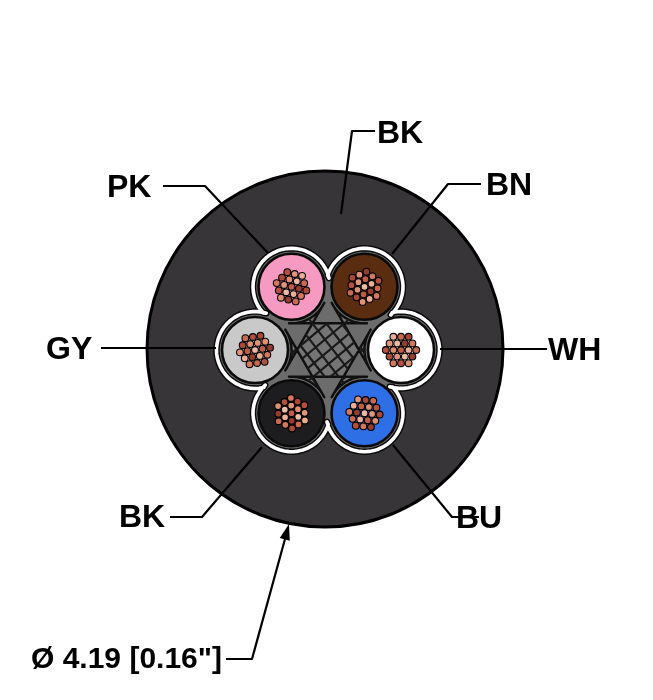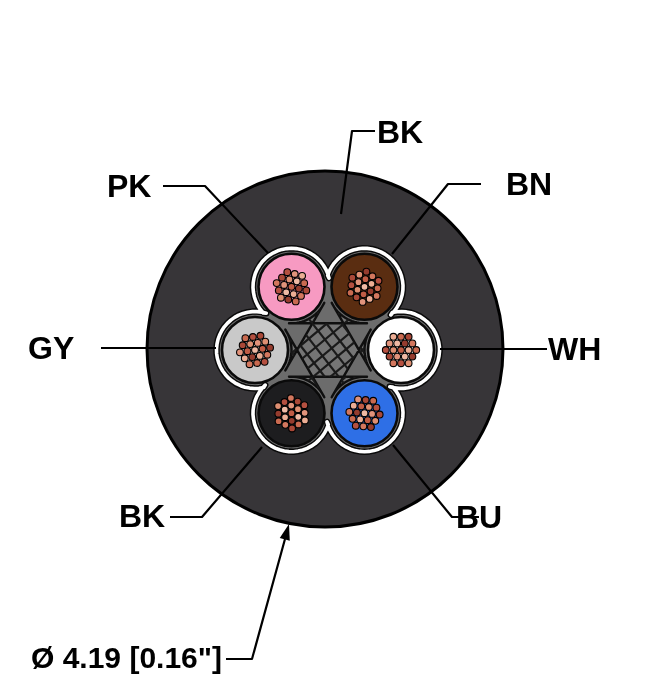--- a/index.html
+++ b/index.html
@@ -197,23 +197,23 @@
         <polyline points="479,517 452,517 393,445" fill="none" stroke="#000000" stroke-width="2.2" stroke-linejoin="round"></polyline>
         <polyline points="226,659 252,659 285,539" fill="none" stroke="#000000" stroke-width="2.2" stroke-linejoin="round"></polyline>
         <polygon points="289,524 289.78583457572324,540.8054295993765 279.755727809219,538.0564373744827" fill="#000000"></polygon>
       </g>
     </svg>
 
   <div class="wire-label" style="left:377px;top:132px">BK</div>
 
   <div class="wire-label" style="left:107px;top:186px">PK</div>
 
-  <div class="wire-label" style="left:506px;top:184px">BN</div>
-
-  <div class="wire-label" style="left:28px;top:348px">GY</div>
+  <div class="wire-label" style="left:486px;top:184px">BN</div>
+
+  <div class="wire-label" style="left:46px;top:348px">GY</div>
 
   <div class="wire-label" style="left:548px;top:349px">WH</div>
 
   <div class="wire-label" style="left:119px;top:516px">BK</div>
 
   <div class="wire-label" style="left:456px;top:517px">BU</div>
 
   <div class="wire-label dim-label" style="left:31px;top:658px">Ø 4.19 [0.16"]</div>
 </div>
 

